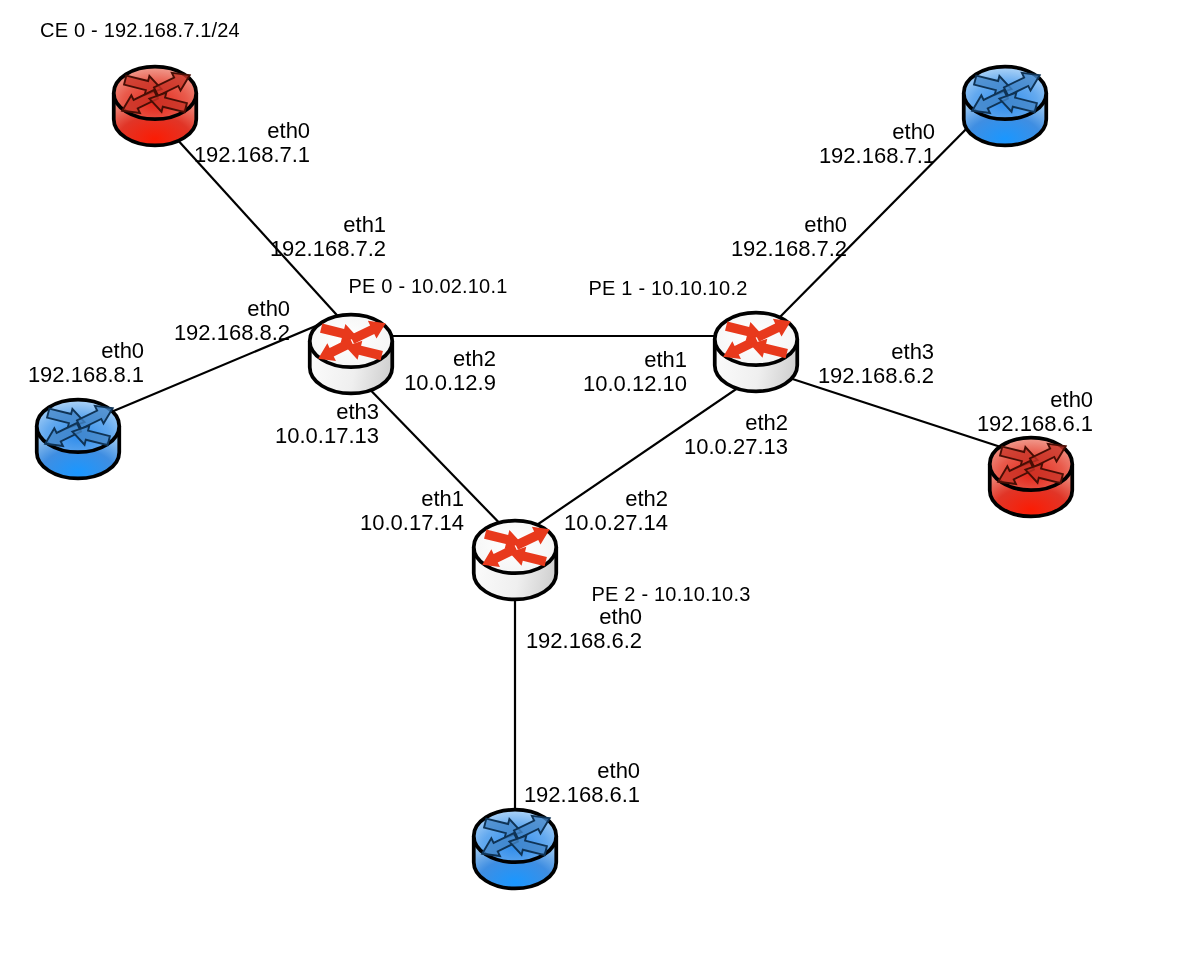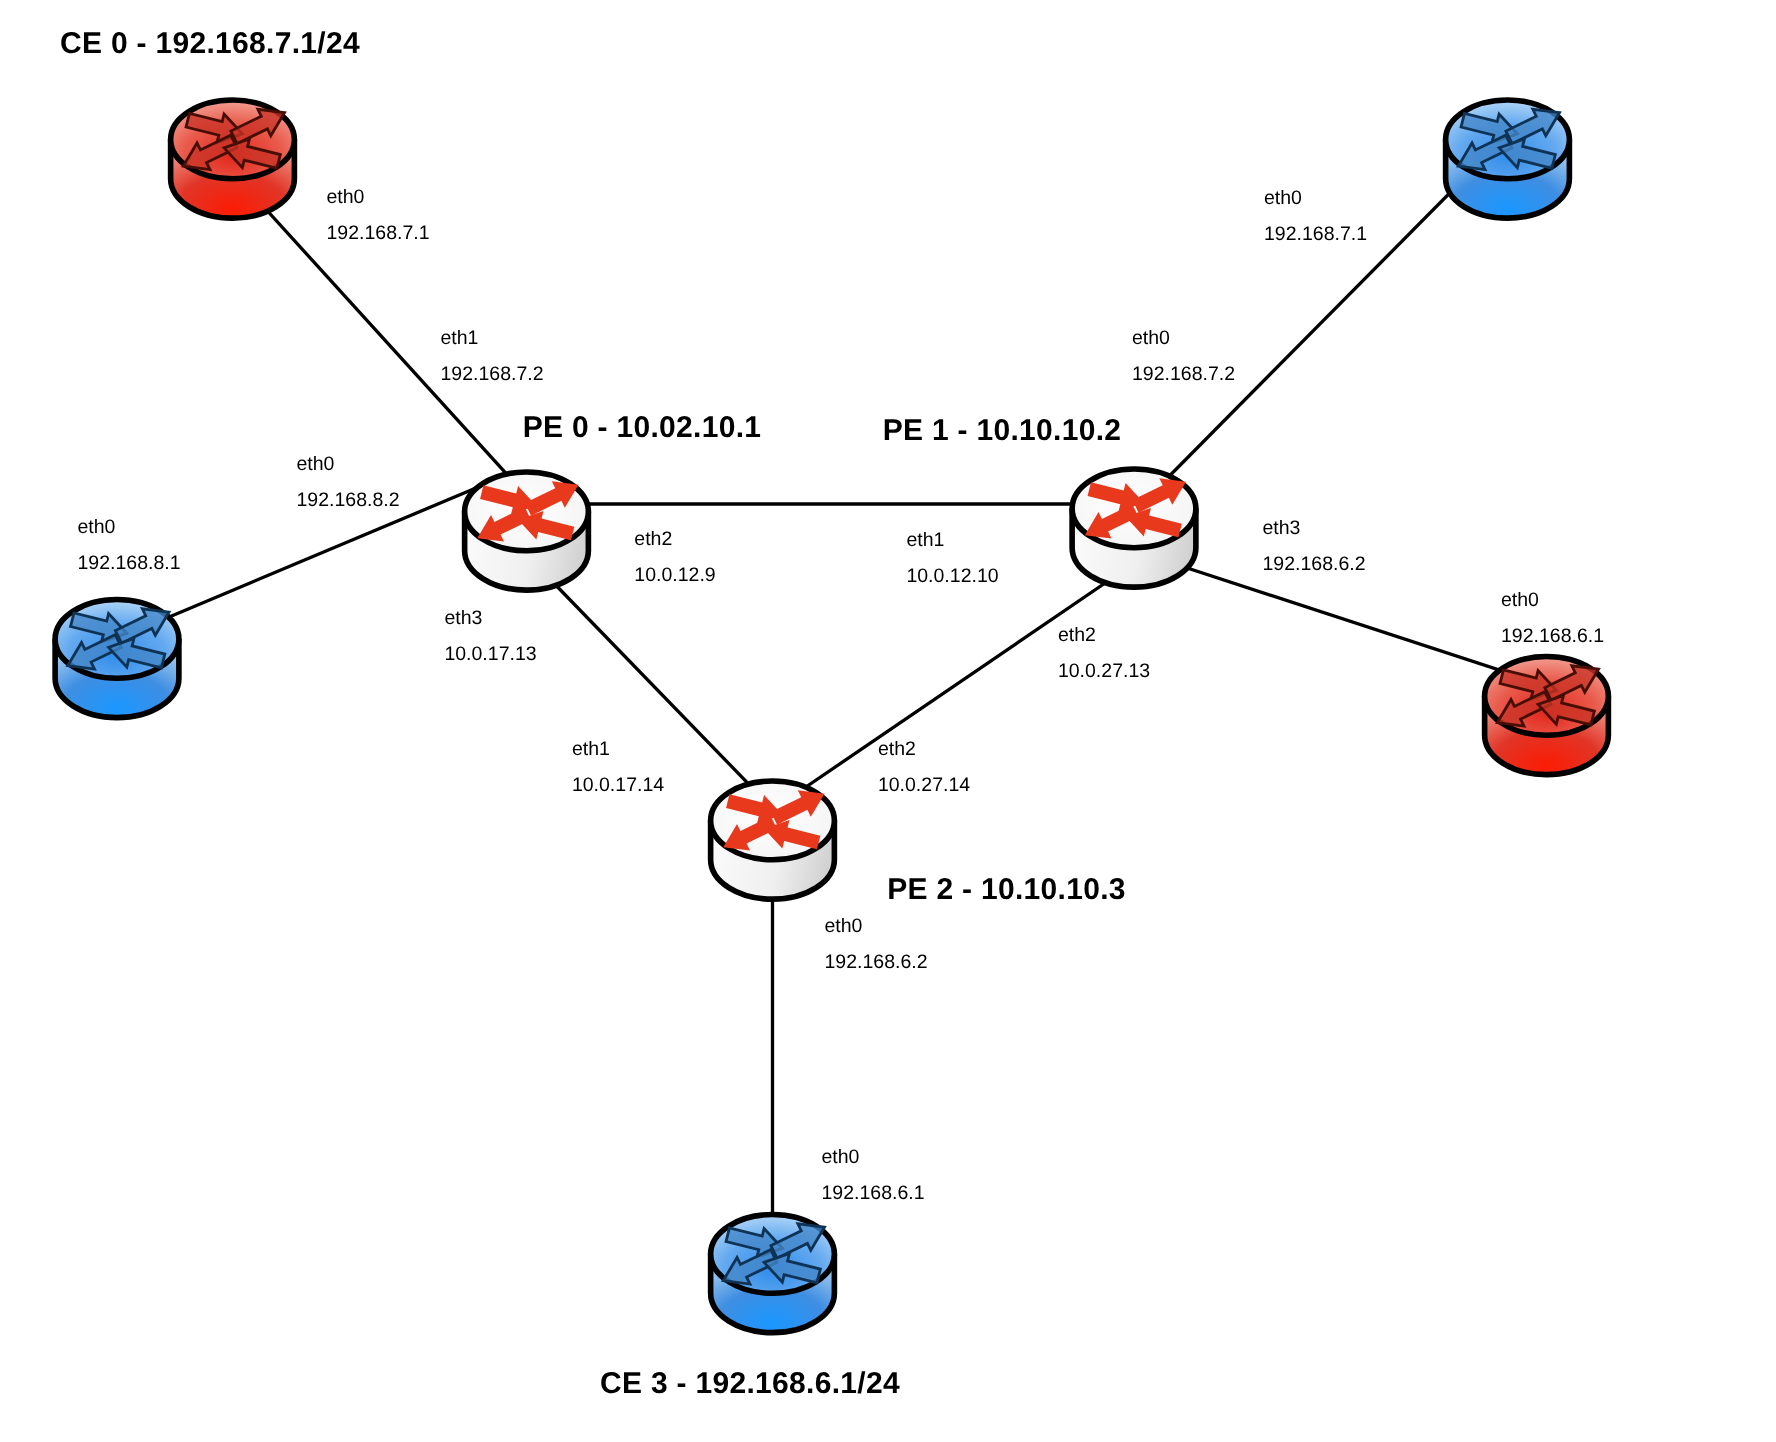--- a/index.html
+++ b/index.html
@@ -8,23 +8,23 @@
   .edges{position:absolute;left:0;top:0;}
   .edges line{stroke:#000;stroke-width:2.2;}
   .router{position:absolute;overflow:visible;}
   .router .body,.router .top{stroke:#000;stroke-width:4;stroke-linejoin:round;}
   .red  .body{fill:url(#redBody);}  .red  .top{fill:url(#redTop);}
   .blue .body{fill:url(#blueBody);} .blue .top{fill:url(#blueTop);}
   .pe   .body{fill:url(#peBody);}   .pe   .top{fill:url(#peTop);}
   .pe   .arrows use{fill:#e8391c;}
   .red  .arrows use{fill:#c93326;fill-opacity:.78;stroke:#470e05;stroke-width:2;}
   .blue .arrows use{fill:#4486c9;fill-opacity:.78;stroke:#0f3355;stroke-width:2;}
-  .ntitle{position:absolute;transform:translate(-50%,-50%);font-size:20px;font-weight:700;
+  .ntitle{position:absolute;transform:translate(-50%,-50%);font-size:20px;font-weight:400;
           white-space:nowrap;letter-spacing:.2px;}
-  .iface{position:absolute;transform:translate(-50%,-50%);text-align:left;font-size:13px;
+  .iface{position:absolute;transform:translate(-50%,-50%);text-align:right;font-size:22px;
          line-height:24px;white-space:nowrap;}
 </style>
 </head>
 <body>
 
 <div class="canvas">
 
   <svg width="0" height="0" style="position:absolute" aria-hidden="true">
     <defs>
       <radialGradient id="redTop" cx="50%" cy="70%" r="72%">
@@ -156,21 +156,20 @@
       <use href="#cyl-top" class="top"></use>
     <g class="arrows">
       <use href="#arr" transform="translate(55,27) rotate(14)"></use>
         <use href="#arr" transform="translate(85,12) rotate(-26)"></use>
       <use href="#arr" transform="translate(13,50) rotate(154)"></use>
         <use href="#arr" transform="translate(42,37) rotate(194)"></use>
     </g>
   </svg>
 
   <div class="ntitle" style="left:140px;top:30px">CE 0 - 192.168.7.1/24</div>
-  <div class="ntitle" style="left:500px;top:923px">CE 3 - 192.168.6.1/24</div>
   <div class="ntitle" style="left:428px;top:286px">PE 0 - 10.02.10.1</div>
   <div class="ntitle" style="left:668px;top:288px">PE 1 - 10.10.10.2</div>
   <div class="ntitle" style="left:671px;top:594px">PE 2 - 10.10.10.3</div>
 
   <div class="iface" style="left:252px;top:143px">
     <div>eth0</div>
     <div>192.168.7.1</div>
   </div>
   <div class="iface" style="left:328px;top:237px">
     <div>eth1</div>

